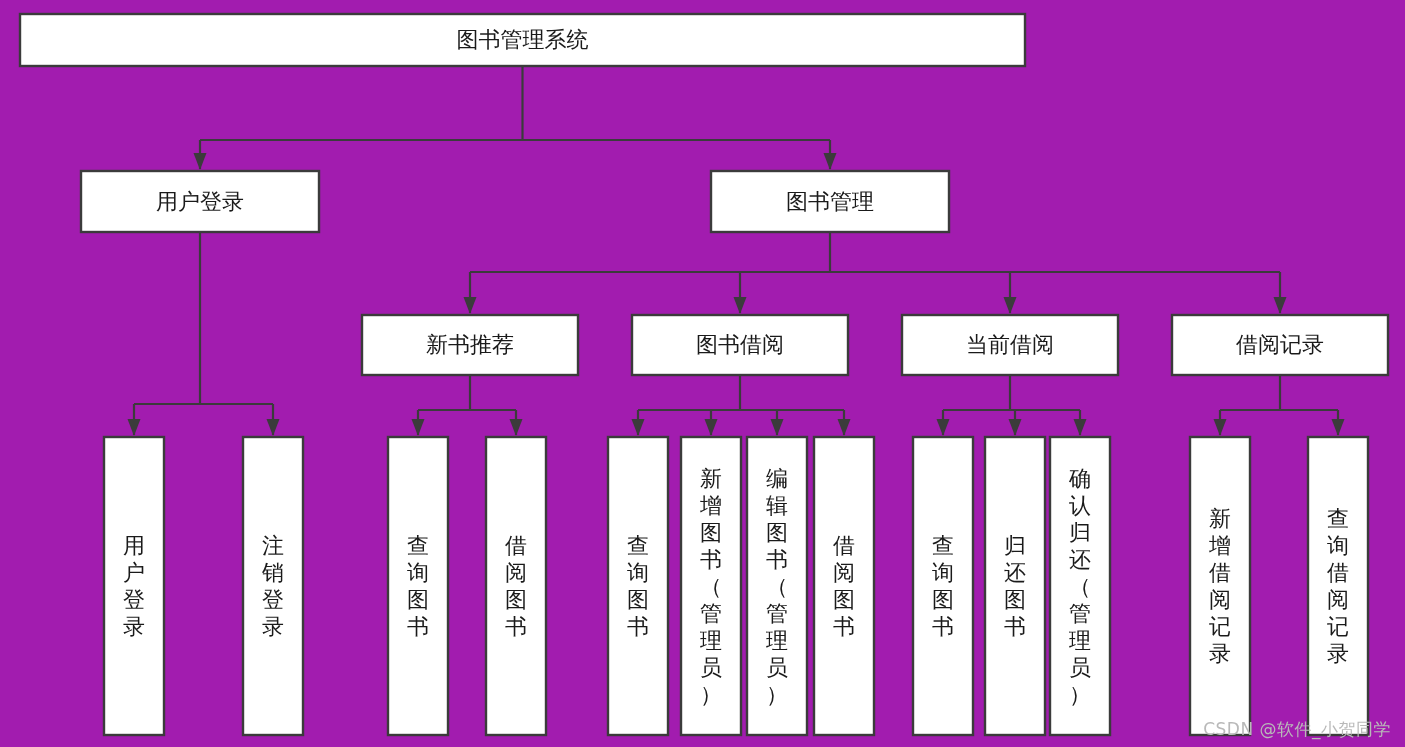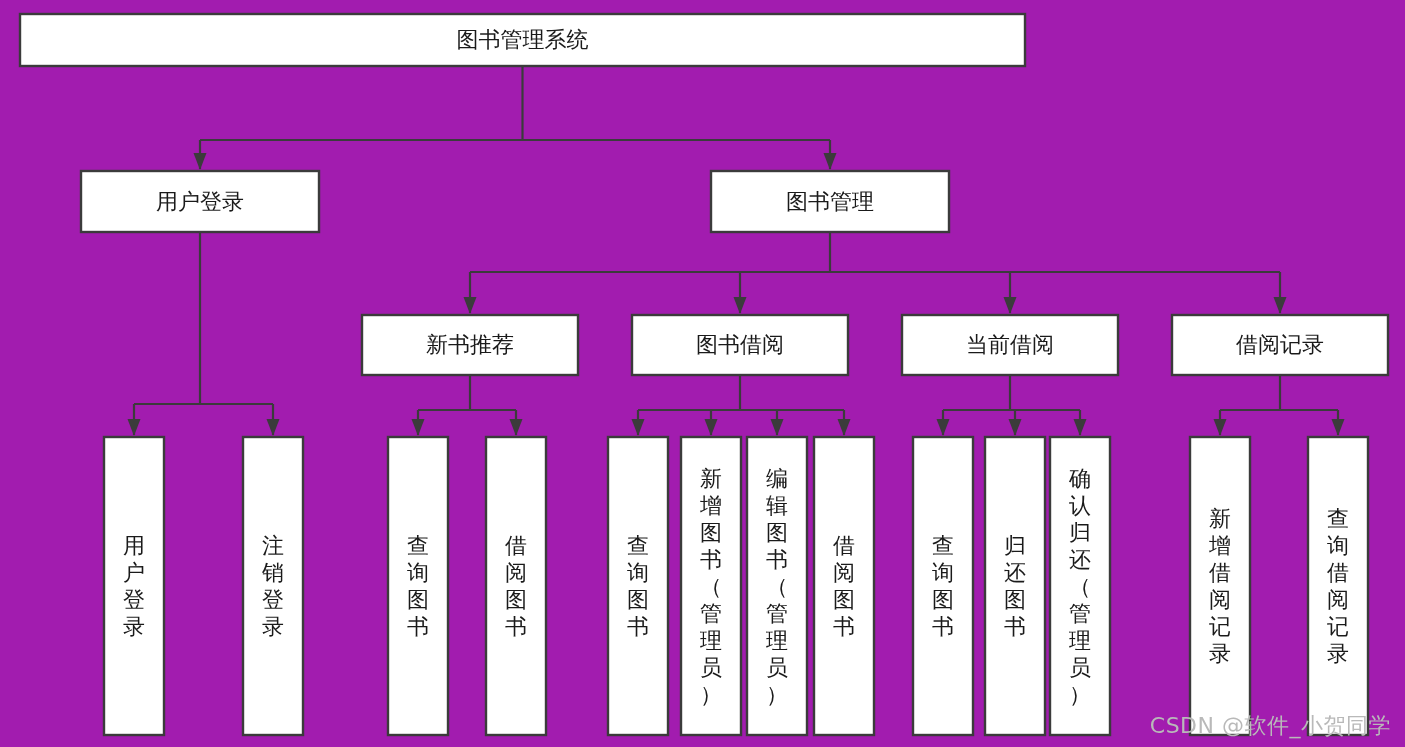--- a/index.html
+++ b/index.html
@@ -49,21 +49,21 @@
     fill: #1a1a1a;
     font-family: "DejaVu Sans", "Liberation Sans", sans-serif;
     font-size: 22px;
     text-anchor: middle;
   }
   .watermark {
     position: absolute;
     right: 14px;
     bottom: 6px;
     color: #b9b9b9;
-    font-size: 22px;
+    font-size: 17px;
     font-family: "DejaVu Sans", "Liberation Sans", sans-serif;
     letter-spacing: 0.5px;
     white-space: nowrap;
     pointer-events: none;
   }
 </style>
 </head>
 <body>
 
 <div id="canvas">

